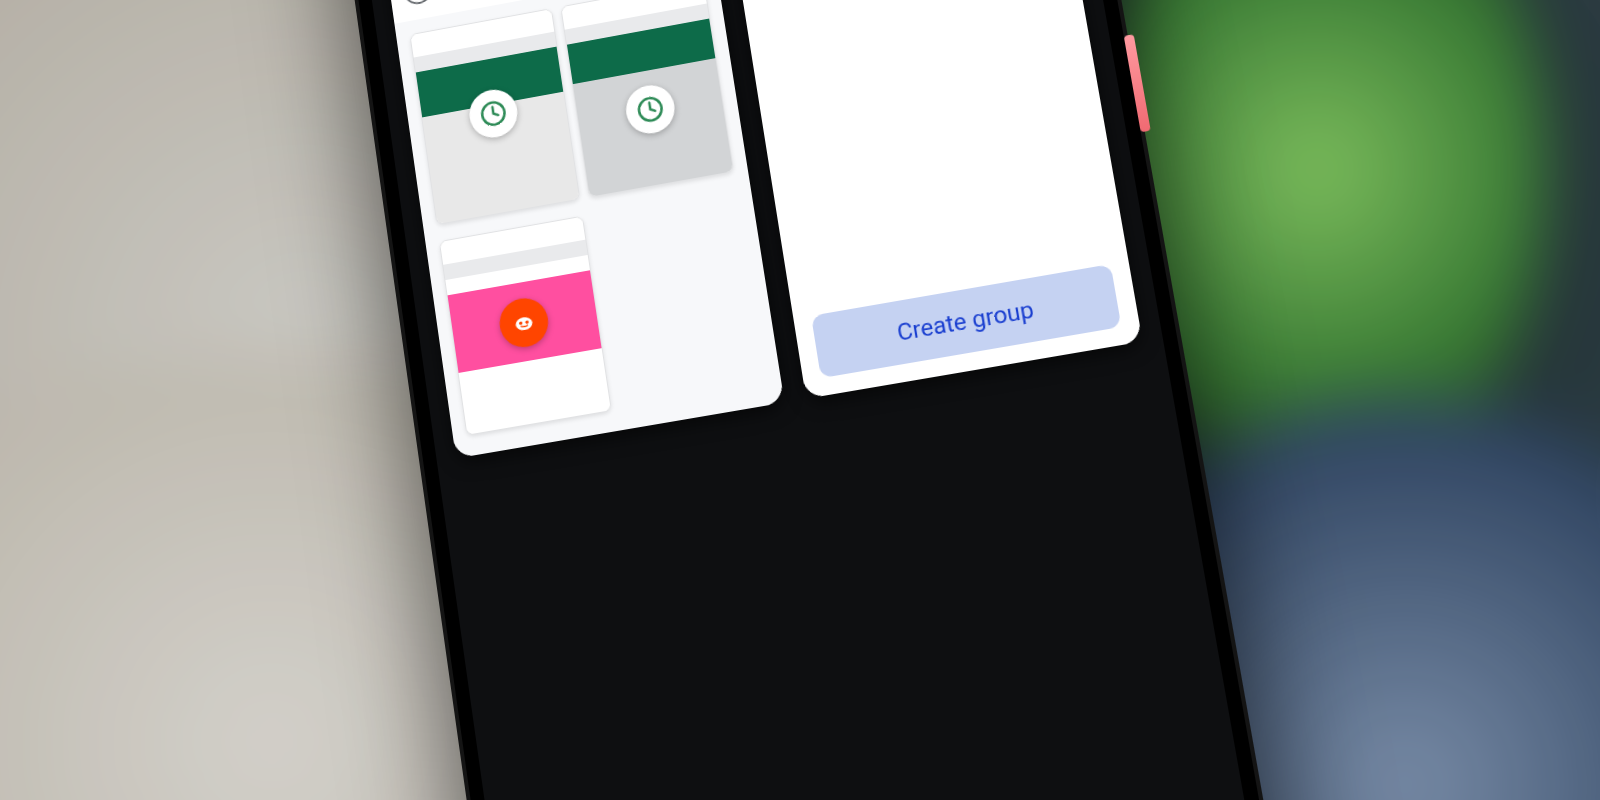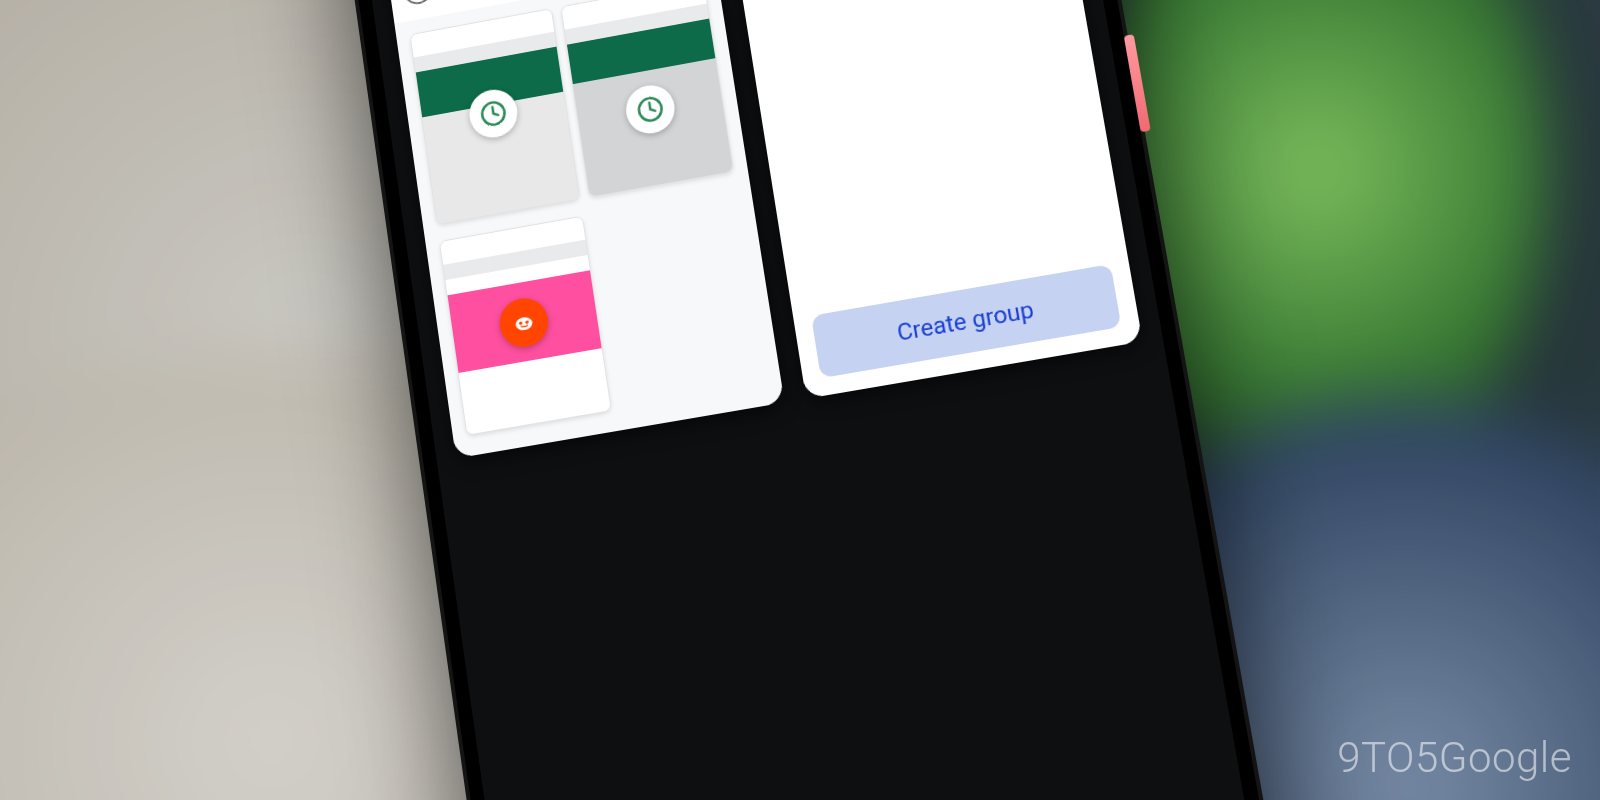--- a/index.html
+++ b/index.html
@@ -118,14 +118,13 @@
                 <span>Create group</span>
               </div>
             </div>
           </div>
         </div>
 
       </div>
     </div>
   </div>
 
-  <div class="watermark">9TO5Google</div>
 </div>
 
 </body></html>

